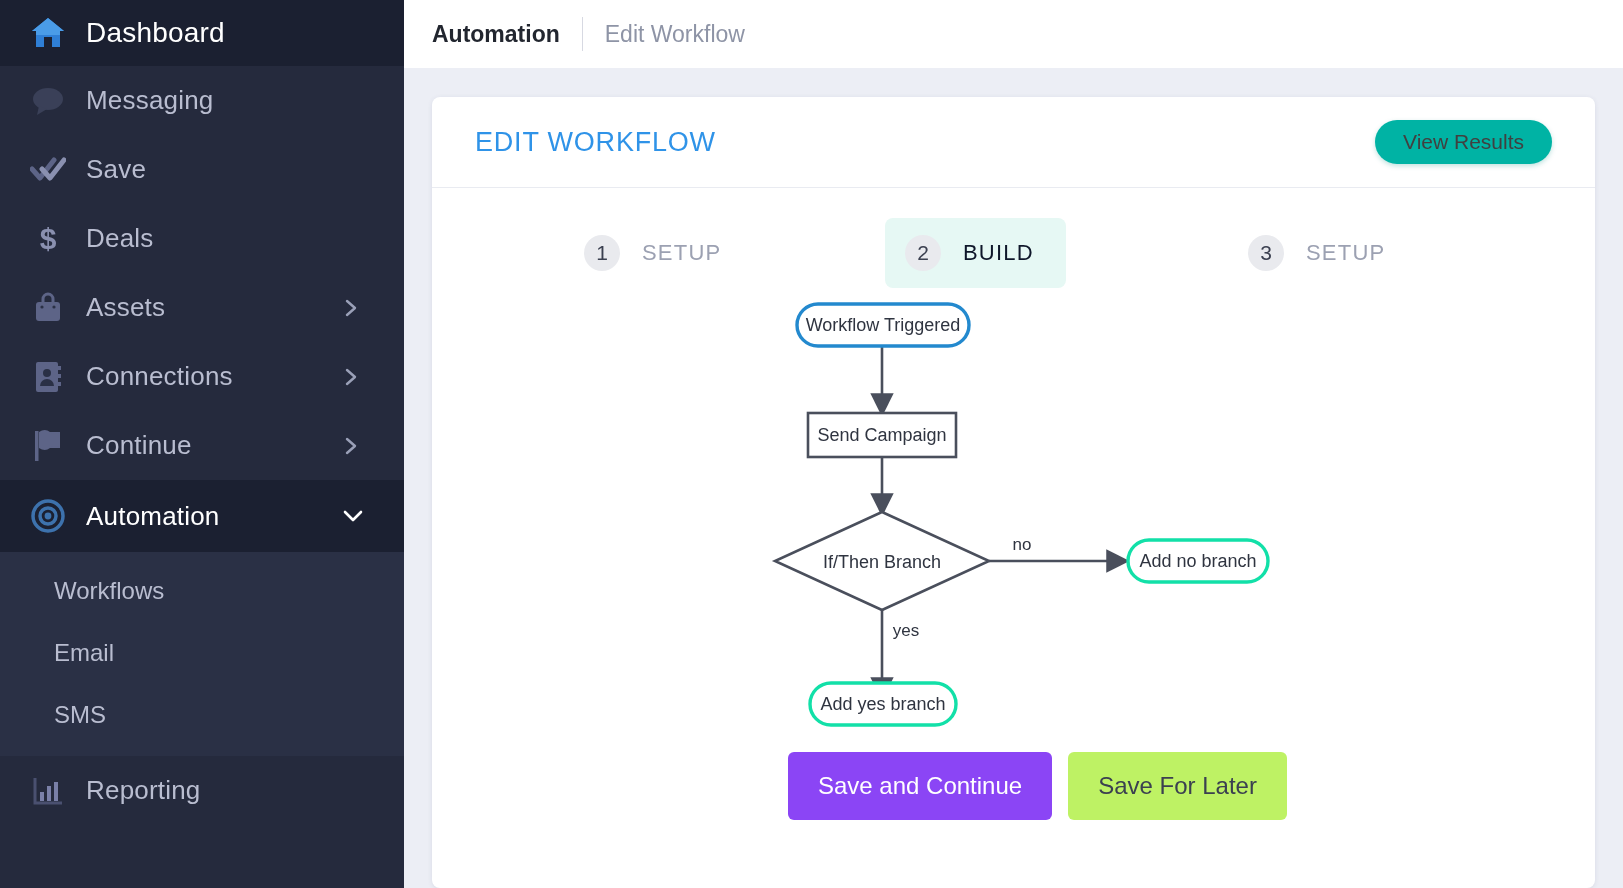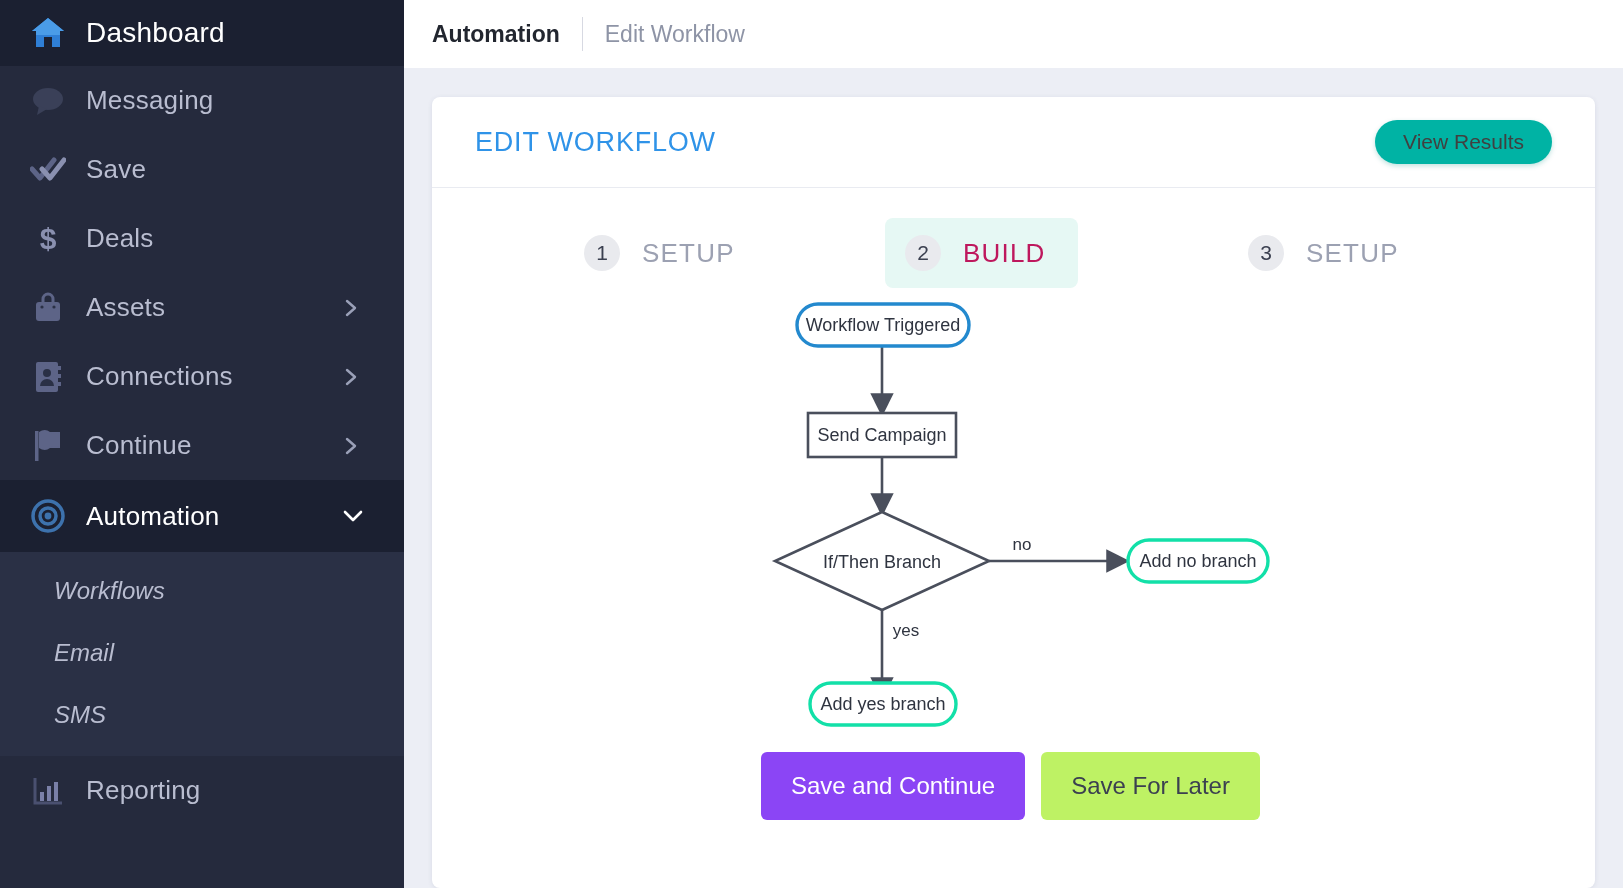--- a/index.html
+++ b/index.html
@@ -44,21 +44,21 @@
   .chev {
     position: absolute; right: 44px; top: 50%;
     transform: translateY(-50%);
     width: 18px; height: 18px;
   }
   .submenu { background: #2a3045; padding: 8px 0 10px 0; }
   .sub-row {
     height: 62px; display: flex; align-items: center;
     padding-left: 54px; cursor: pointer;
   }
-  .sub-label { font-size: 24px; color: #b9bdd0; font-style: italic; }
+  .sub-label { font-size: 24px; color: #b9bdd0; }
 
   
   .main { flex: 1 1 auto; height: 888px; display: flex; flex-direction: column; background: #eceef5; }
   .topbar {
     height: 68px; background: #ffffff;
     display: flex; align-items: center;
     padding-left: 28px; flex: 0 0 68px;
   }
   .crumb-active { font-size: 23px; color: #22262f; font-weight: 600; }
   .crumb-sep { width: 1px; height: 34px; background: #d7d9e2; margin: 0 22px; }
@@ -99,29 +99,29 @@
   .step { display: flex; align-items: center; position: absolute; }
   .step-1 { left: 152px; }
   .step-2 { left: 453px; background: #e6f8f4; border-radius: 8px; padding: 17px 32px 17px 20px; }
   .step-3 { left: 816px; }
   .step-num {
     width: 36px; height: 36px; border-radius: 50%;
     background: #e9eaee; color: #3b4050;
     font-size: 21px; display: flex; align-items: center; justify-content: center;
     margin-right: 22px;
   }
-  .step-label { font-size: 26px; color: #9ca1b2; letter-spacing: 1.2px; }
-  .step-2 .step-label { color: #be185d; }
+  .step-label { font-size: 22px; color: #9ca1b2; letter-spacing: 1.2px; }
+  .step-2 .step-label { color: #0f172a; }
 
   
   .flow { flex: 1 1 auto; position: relative; }
   .flow svg { position: absolute; left: 0; top: 0; }
 
   .actions {
-    position: absolute; left: 329px; top: 464px;
+    position: absolute; left: 356px; top: 464px;
     display: flex; gap: 16px;
   }
   .btn {
     border: none; border-radius: 6px;
     font-size: 24px; font-family: inherit;
     padding: 20px 30px; cursor: pointer;
   }
   .btn-primary { background: #8b45f5; color: #ffffff; }
   .btn-secondary { background: #bef264; color: #3b4050; }
 </style>

